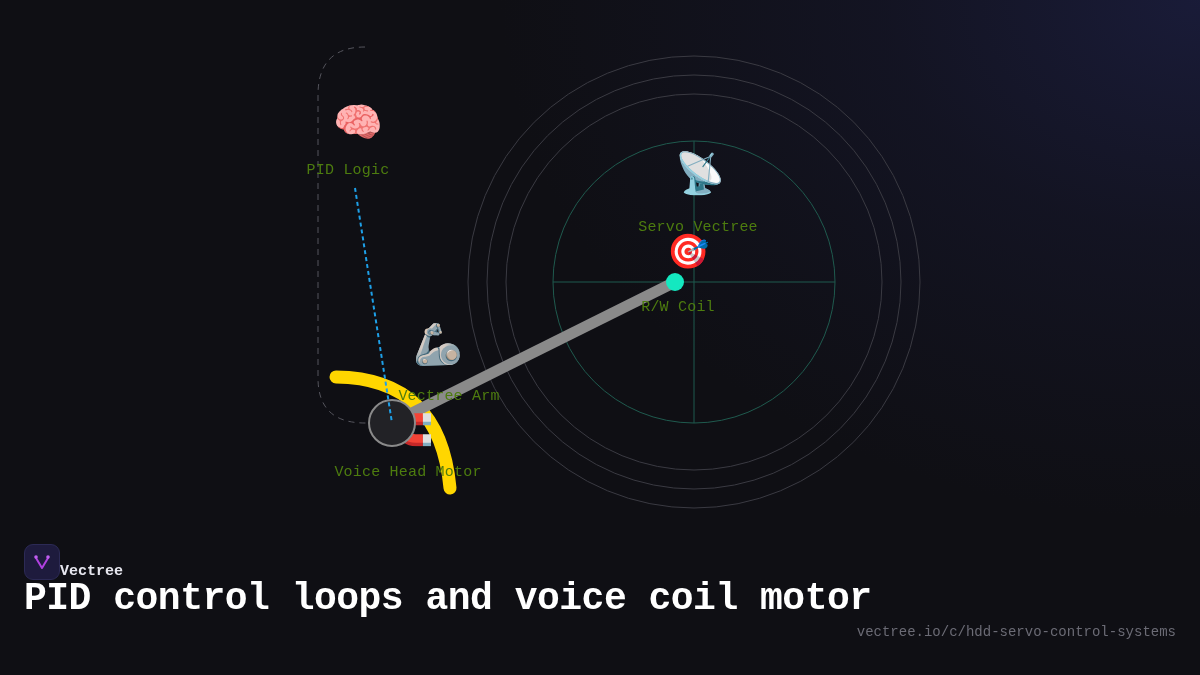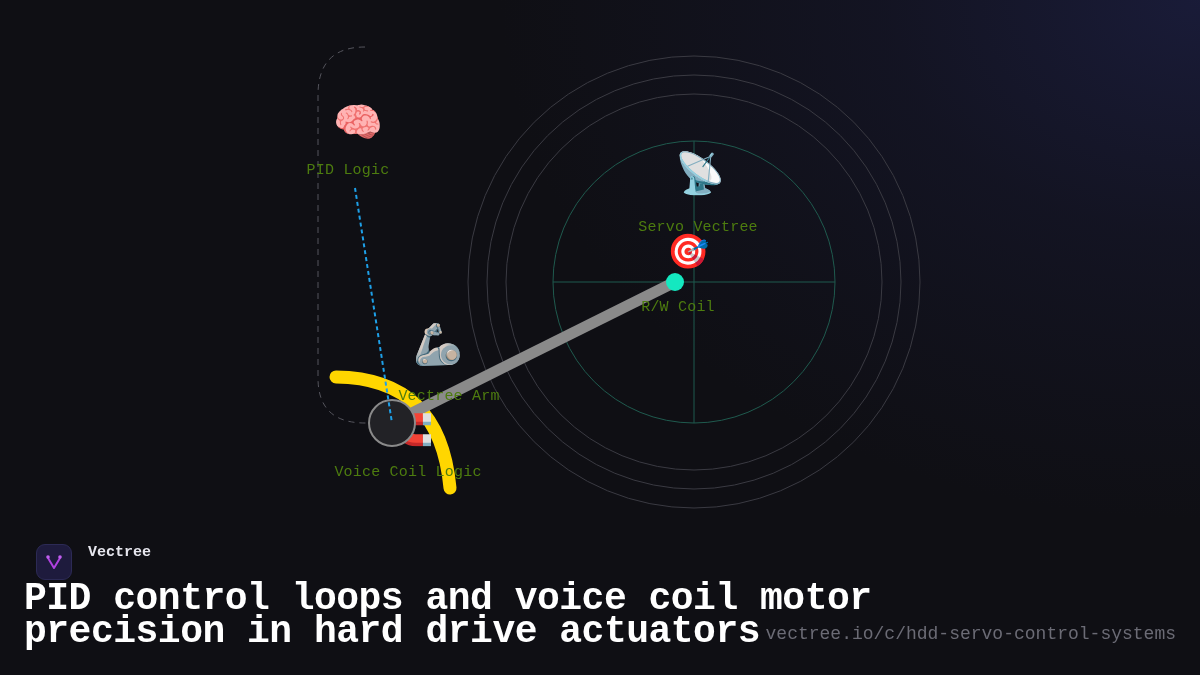--- a/index.html
+++ b/index.html
@@ -19,39 +19,39 @@
       font-family: "DejaVu Sans", sans-serif;
       transform: translate(-50%, -50%);
     }
     .label {
       position:absolute; color:#4d7c0f; font-size:15px; white-space:nowrap;
       font-family: "Liberation Mono", "DejaVu Sans Mono", monospace;
       transform: translateX(-50%);
       letter-spacing:0.2px;
     }
     .brand {
-      position:absolute; left:36px; top:544px; display:flex; align-items:flex-start; gap:16px;
+      position:absolute; left:24px; top:544px; display:flex; align-items:flex-end; gap:0;
     }
     .brand-logo {
       width:34px; height:34px; border-radius:9px;
       background:#1e1b3d; border:1px solid #2c2a55;
       display:flex; align-items:center; justify-content:center;
     }
     .brand-name {
       color:#e6e6ee; font-size:15px; font-weight:bold;
       font-family: "Liberation Mono", "DejaVu Sans Mono", monospace;
     }
     .title {
       position:absolute; left:24px; top:582px; color:#ffffff;
       font-size:38px; font-weight:bold; line-height:33px;
       font-family: "Liberation Mono", "DejaVu Sans Mono", monospace;
       letter-spacing:-0.5px;
     }
     .url {
-      position:absolute; right:24px; top:624px; color:#6b6b75; font-size:18px;
+      position:absolute; right:24px; top:624px; color:#6b6b75; font-size:14px;
       font-family: "Liberation Mono", "DejaVu Sans Mono", monospace;
     }
   </style>
 </head>
 <body>
 
 <div class="bg-glow"></div>
 
 <svg class="diagram" width="1200" height="675" viewBox="0 0 1200 675">
 
@@ -87,31 +87,30 @@
 
 <span class="emoji" style="left:700px; top:173px;">📡</span>
 <span class="label" style="left:698px; top:219px;">Servo Vectree</span>
 
 <span class="emoji" style="left:689px; top:251px; font-size:34px;">🎯</span>
 <span class="label" style="left:678px; top:299px;">R/W Coil</span>
 
 <span class="emoji" style="left:438px; top:344px;">🦾</span>
 <span class="label" style="left:449px; top:388px;">Vectree Arm</span>
 
-<span class="label" style="left:408px; top:464px;">Voice Coil Logic</span>
+<span class="label" style="left:408px; top:464px;">Voice Head Motor</span>
 
 <div class="brand">
   <div class="brand-logo">
     <svg width="20" height="20" viewBox="0 0 20 20">
       <path d="M4 6 L10 16 L16 6" fill="none" stroke="#b040e0" stroke-width="2" stroke-linecap="round" stroke-linejoin="round"></path>
       <circle cx="4" cy="5" r="1.8" fill="#c060f0"></circle>
       <circle cx="16" cy="5" r="1.8" fill="#c060f0"></circle>
     </svg>
   </div>
   <span class="brand-name">Vectree</span>
 </div>
 
 <div class="title">
   <div>PID control loops and voice coil motor</div>
-  <div>precision in hard drive actuators</div>
 </div>
 
 <div class="url">vectree.io/c/hdd-servo-control-systems</div>
 
 </body></html>

